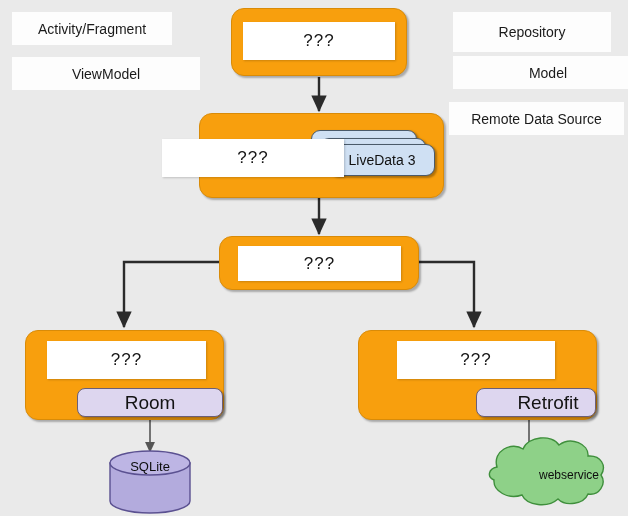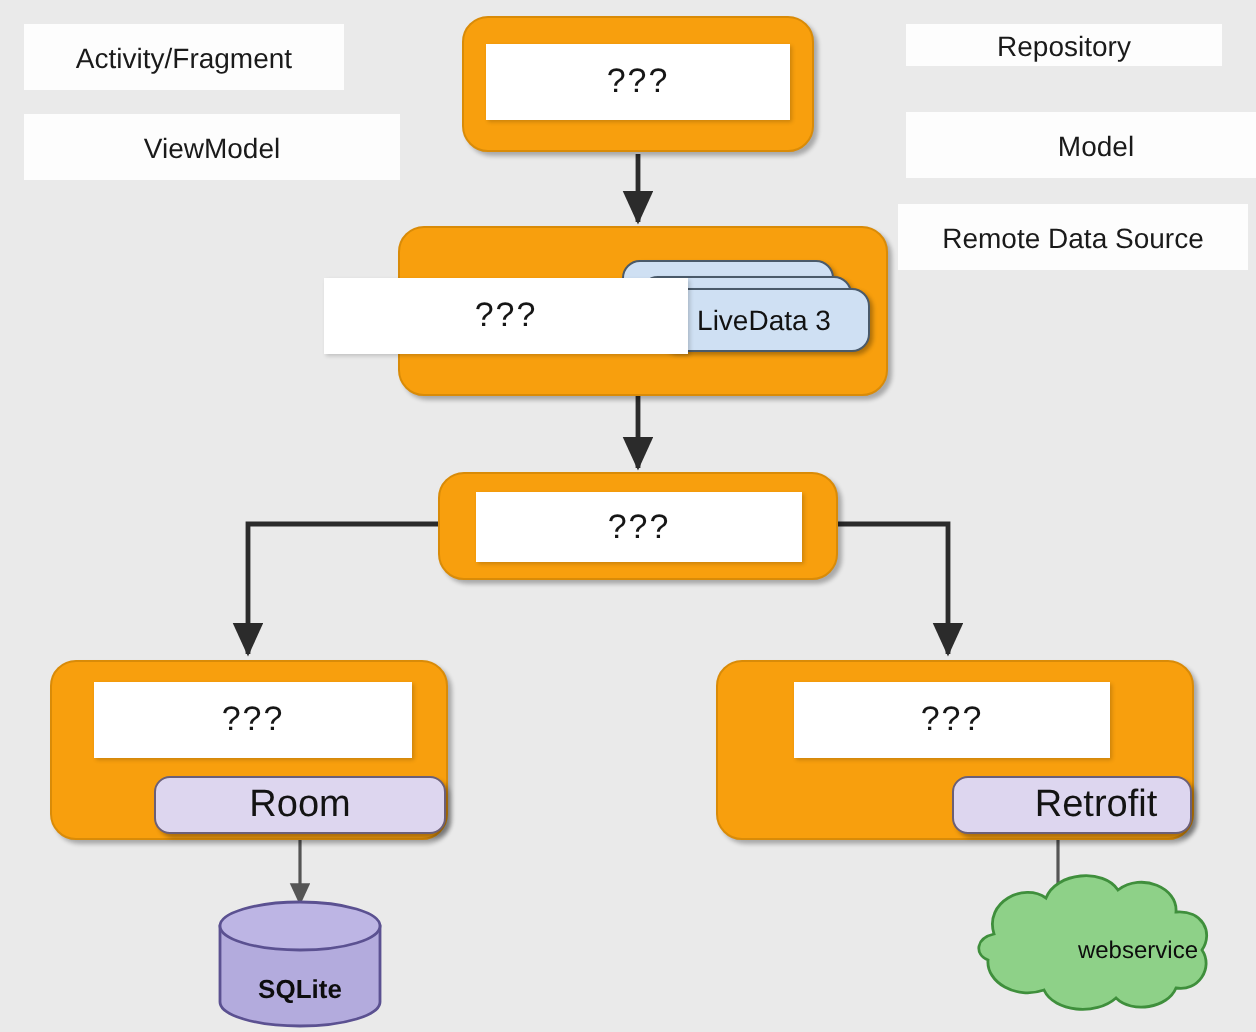--- a/index.html
+++ b/index.html
@@ -139,21 +139,21 @@
     <line x1="529" y1="417" x2="529" y2="458" stroke="#555555" stroke-width="1.6" marker-end="url(#arrowhead-thin)"></line>
   </svg>
 
   <div class="legend-label" style="left:12px; top:12px; width:160px; height:33px;">
     <span>Activity/Fragment</span>
   </div>
   <div class="legend-label" style="left:12px; top:57px; width:188px; height:33px;">
     <span>ViewModel</span>
   </div>
 
-  <div class="legend-label" style="left:453px; top:12px; width:158px; height:21px;">
+  <div class="legend-label" style="left:453px; top:12px; width:158px; height:40px;">
     <span>Repository</span>
   </div>
   <div class="legend-label" style="left:453px; top:56px; width:190px; height:33px;">
     <span>Model</span>
   </div>
   <div class="legend-label" style="left:449px; top:102px; width:175px; height:33px;">
     <span>Remote Data Source</span>
   </div>
 
   <div class="orange-node" style="left:231px; top:8px; width:176px; height:68px;"></div>
@@ -212,20 +212,20 @@
                C571,436 589,444 588,456
                C601,455 607,466 601,475
                C607,484 599,496 588,494
                C584,504 566,507 558,499
                C548,508 527,506 522,495
                C508,500 493,491 494,480
                C487,477 488,469 497,467 Z" fill="#8ed188" stroke="#3f8f3c" stroke-width="1.4"></path>
     </g>
   </svg>
 
-  <div class="shape-text" style="left:110px; top:480px; width:80px; height:28px;font-weight:bold;">
+  <div class="shape-text" style="left:110px; top:452px; width:80px; height:28px;">
     <span>SQLite</span>
   </div>
   <div class="shape-text" style="left:489px; top:462px; width:110px; height:26px; font-size:12px;justify-content:flex-end;">
     <span>webservice</span>
   </div>
 
 </div>
 
 </body></html>

